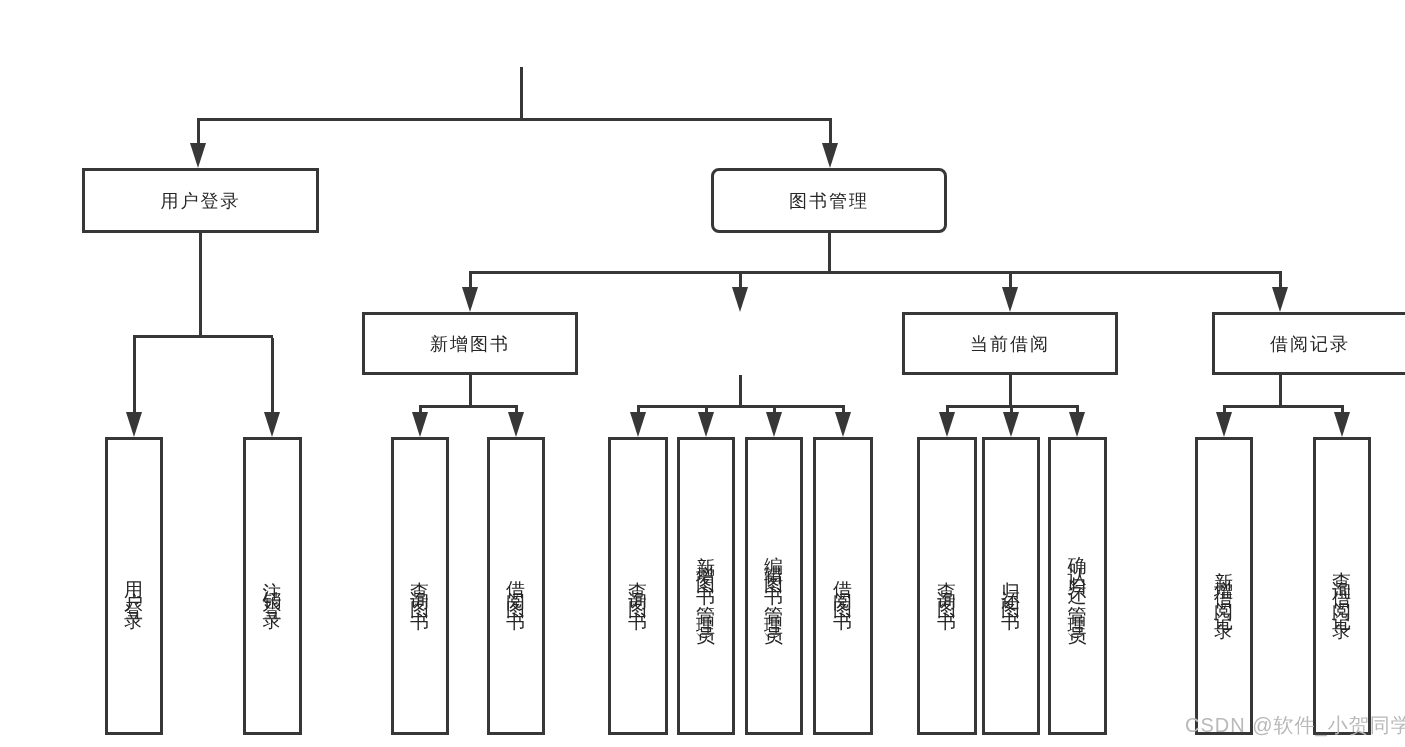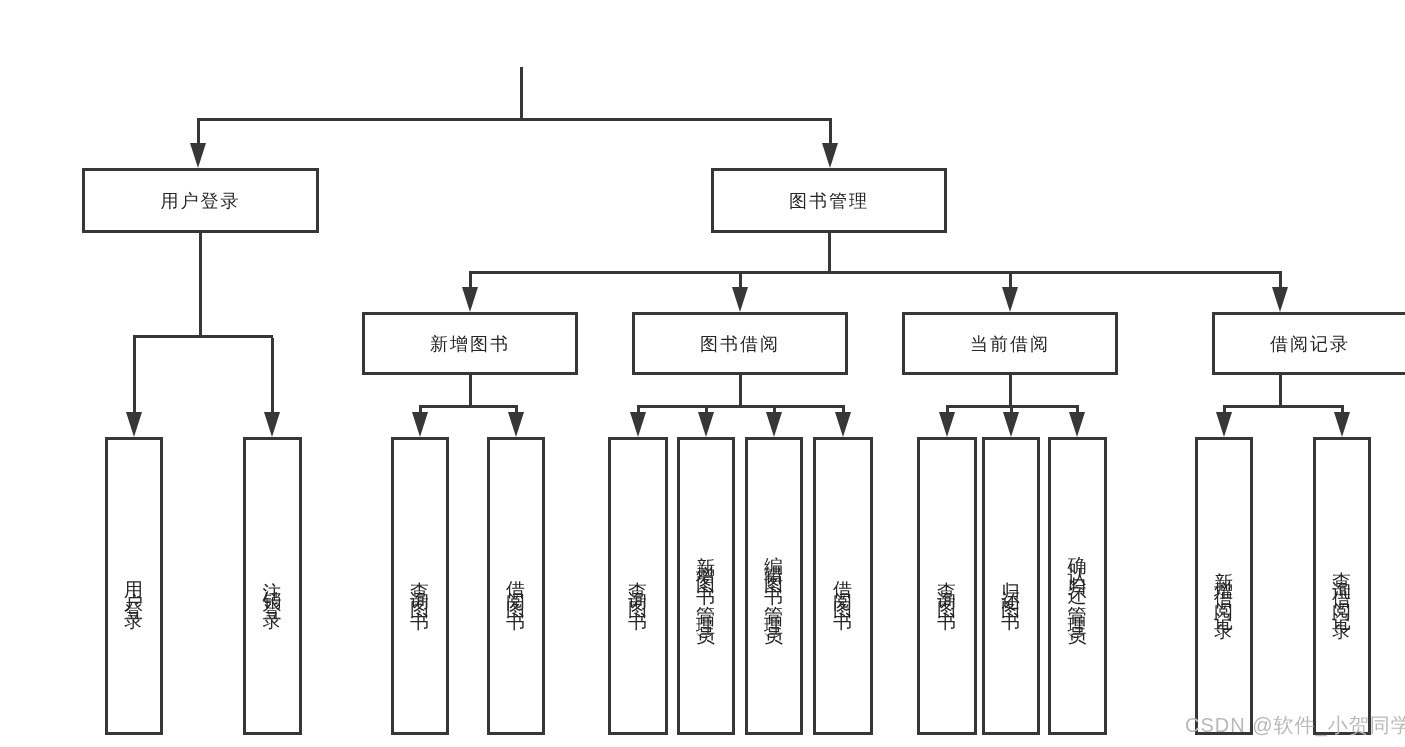--- a/index.html
+++ b/index.html
@@ -58,29 +58,26 @@
 </style>
 </head>
 <body>
 
 <div class="canvas">
 
 
   <div class="box" style="left:82px; top:168px; width:237px; height:65px;">
     <span class="lbl">用户登录</span>
   </div>
-  <div class="box" style="left:711px; top:168px; width:236px; height:65px;">
+  <div class="box" style="left:711px; top:168px; width:236px; height:65px;border-radius:8px;">
     <span class="lbl">图书管理</span>
   </div>
 
   <div class="box" style="left:362px; top:312px; width:216px; height:63px;">
     <span class="lbl">新增图书</span>
-  </div>
-  <div class="box" style="left:632px; top:312px; width:216px; height:63px;">
-    <span class="lbl">图书借阅</span>
   </div>
   <div class="box" style="left:902px; top:312px; width:216px; height:63px;">
     <span class="lbl">当前借阅</span>
   </div>
   <div class="box" style="left:1212px; top:312px; width:196px; height:63px;">
     <span class="lbl">借阅记录</span>
   </div>
 
   <div class="box leaf" style="left:105px; top:437px; width:58px; height:298px;">
     <span class="lbl">用户登录</span>

